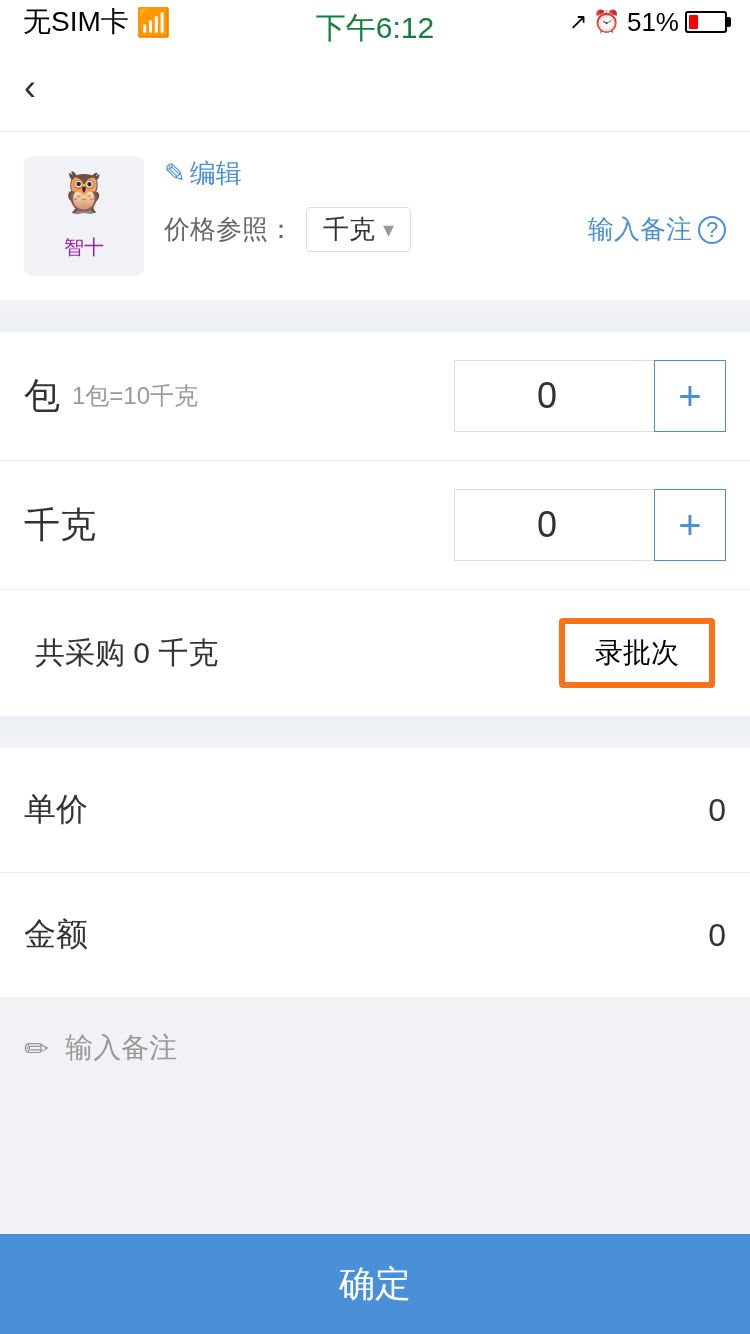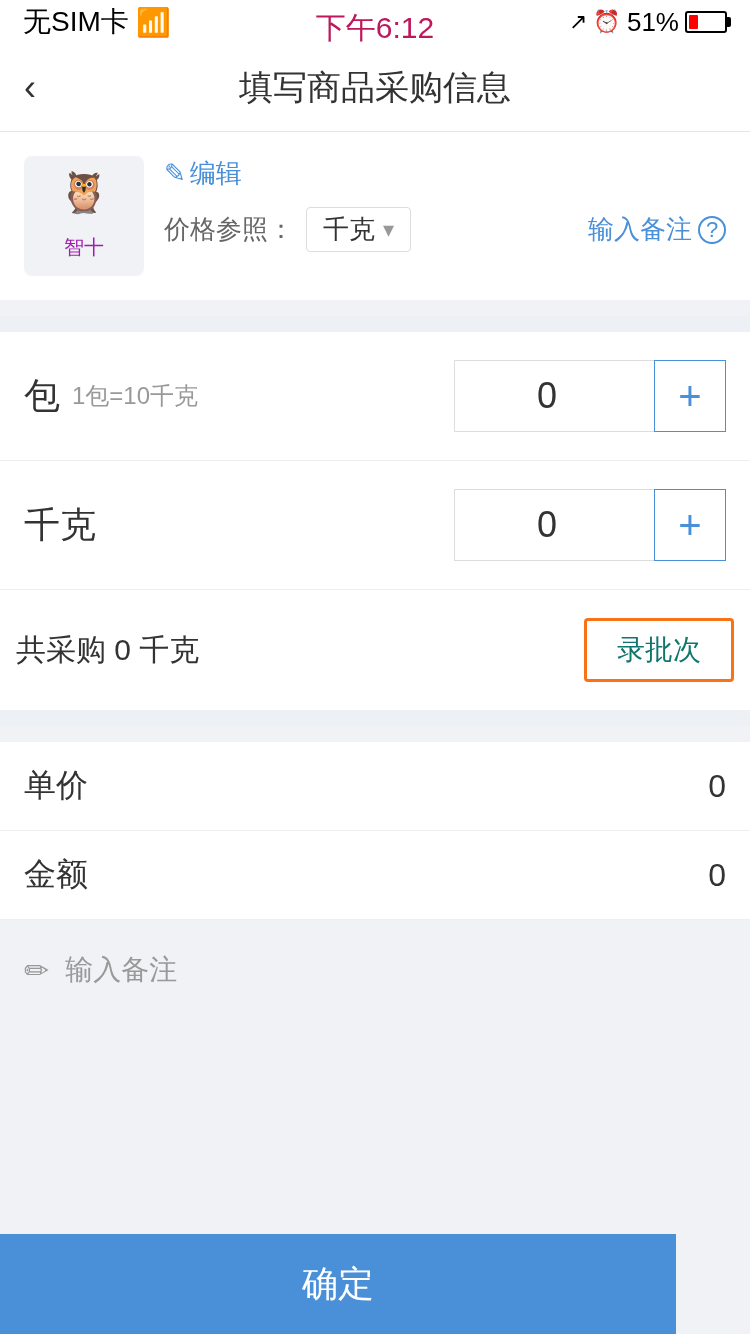--- a/index.html
+++ b/index.html
@@ -26,21 +26,21 @@
     .status-left {
       font-size: 28px;
       color: #000;
       display: flex;
       align-items: center;
       gap: 8px;
     }
     .status-center {
       font-size: 30px;
       font-weight: 400;
-      color: #be185d;
+      color: #15803d;
       position: absolute;
       left: 50%;
       transform: translateX(-50%);
       top: 8px;
     }
     .status-right {
       display: flex;
       align-items: center;
       gap: 6px;
       font-size: 26px;
@@ -239,47 +239,47 @@
       align-items: center;
       justify-content: center;
       cursor: pointer;
     }
 
     
     .total-row {
       display: flex;
       align-items: center;
       justify-content: space-between;
-      padding: 28px 16px;
+      padding: 28px 35px;
       background: #fff;
     }
     .total-text {
       font-size: 30px;
       color: #333;
     }
     .batch-btn {
-      border: 3px solid #f97316;
+      border: 6px solid #f97316;
       border-radius: 4px;
       padding: 10px 30px;
       font-size: 28px;
-      color: #0f766e;
+      color: #000000;
       background: #fff;
       cursor: pointer;
     }
 
     
     .info-section {
       background: #fff;
       margin-top: 16px;
     }
     .info-row {
       display: flex;
       align-items: center;
       justify-content: space-between;
-      padding: 22px 24px;
+      padding: 40px 24px;
       border-bottom: 1px solid #eee;
     }
     .info-label {
       font-size: 32px;
       color: #333;
     }
     .info-value {
       font-size: 32px;
       color: #333;
     }
@@ -308,21 +308,21 @@
       background: #f0f2f5;
       flex: 1;
       min-height: 300px;
     }
 
     
     .confirm-btn {
       position: fixed;
       bottom: 0;
       left: 0;
-      width: 676px;
+      width: 750px;
       height: 100px;
       background: #4a90d9;
       color: #fff;
       font-size: 36px;
       display: flex;
       align-items: center;
       justify-content: center;
       cursor: pointer;
       border: none;
     }
@@ -343,21 +343,20 @@
     <div class="battery">
       <div class="battery-body">
         <div class="battery-fill" style="background:#f00;"></div>
       </div>
     </div>
   </div>
 </div>
 
 <div class="nav-bar">
   <span class="nav-back">‹</span>
-  <span class="nav-title">填写商品采购信息</span>
 </div>
 
 <div class="product-card">
   <div class="product-image">
     <div class="product-image-logo">
       🦉<br><small style="font-size:20px;color:#a21caf;">智十</small>
     </div>
   </div>
   <div class="product-info">
     <div class="product-name-row">

